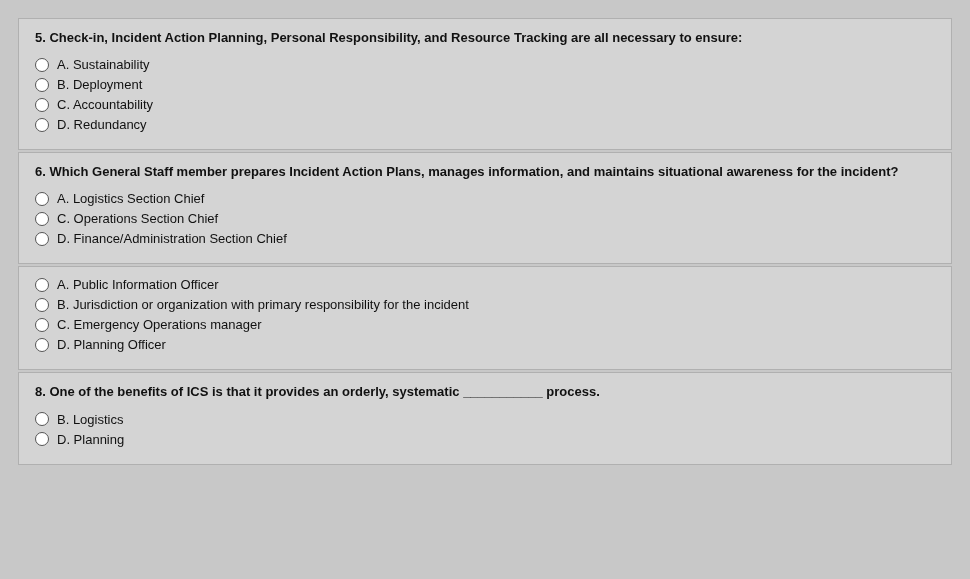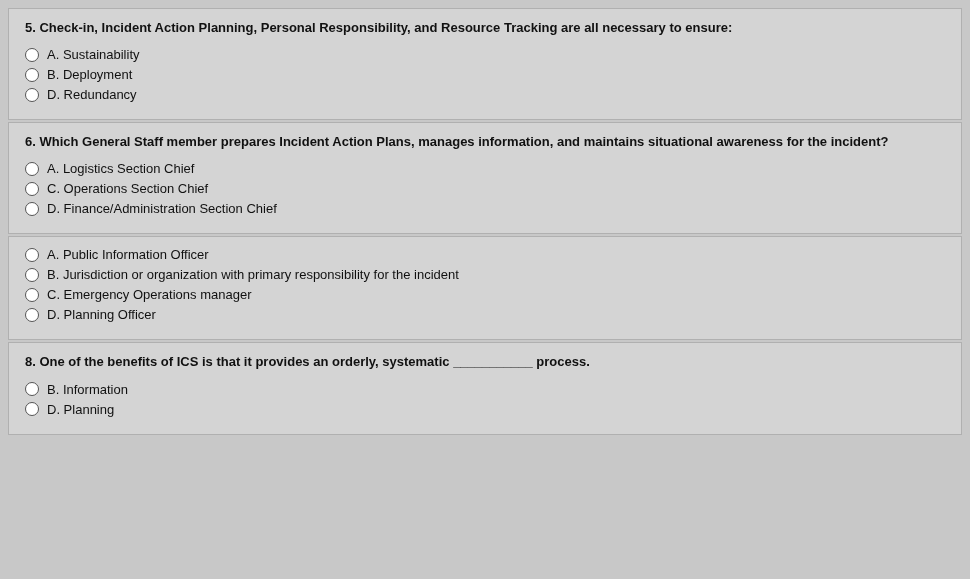--- a/index.html
+++ b/index.html
@@ -13,21 +13,21 @@
       font-size: 13px;
       background: #c8c8c8;
       width: 970px;
       min-height: 579px;
       color: #111;
     }
 
     .page-container {
       width: 970px;
       background: #c8c8c8;
-      padding: 8px;
+      padding: 18px;
     }
 
     .question-block {
       background: #d4d4d4;
       border: 1px solid #b0b0b0;
       margin-bottom: 2px;
       padding: 10px 16px 12px 16px;
     }
 
     .question-text {
@@ -76,20 +76,24 @@
         <li class="option-item">
           <span class="radio-circle"></span>
           <span class="option-label">A. Sustainability</span>
         </li>
         <li class="option-item">
           <span class="radio-circle"></span>
           <span class="option-label">B. Deployment</span>
         </li>
         <li class="option-item">
           <span class="radio-circle"></span>
+          <span class="option-label">C. Accountability</span>
+        </li>
+        <li class="option-item">
+          <span class="radio-circle"></span>
           <span class="option-label">D. Redundancy</span>
         </li>
       </ul>
     </div>
     <div class="question-block">
       <div class="question-text">6. Which General Staff member prepares Incident Action Plans, manages information, and maintains situational awareness for the incident?</div>
       <ul class="options-list">
         <li class="option-item">
           <span class="radio-circle"></span>
           <span class="option-label">A. Logistics Section Chief</span>
@@ -122,21 +126,21 @@
           <span class="radio-circle"></span>
           <span class="option-label">D. Planning Officer</span>
         </li>
       </ul>
     </div>
     <div class="question-block">
       <div class="question-text">8. One of the benefits of ICS is that it provides an orderly, systematic ___________ process.</div>
       <ul class="options-list">
         <li class="option-item">
           <span class="radio-circle"></span>
-          <span class="option-label">B. Information</span>
+          <span class="option-label">B. Logistics</span>
         </li>
         <li class="option-item">
           <span class="radio-circle"></span>
           <span class="option-label">D. Planning</span>
         </li>
       </ul>
     </div>
   </div>
 
 </body></html>

